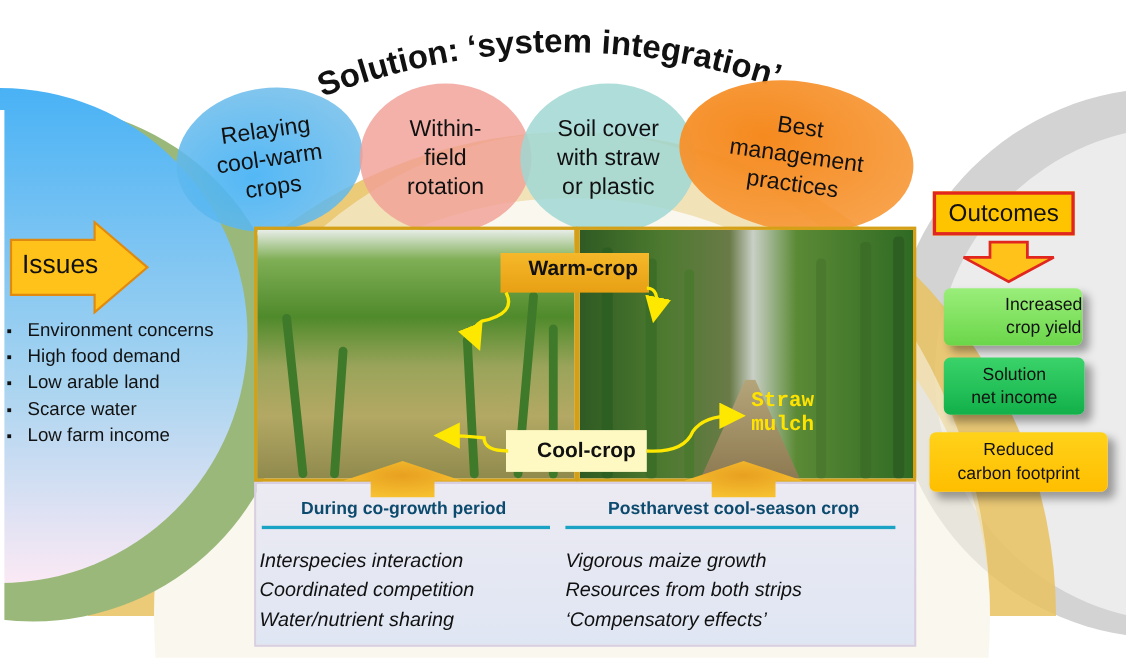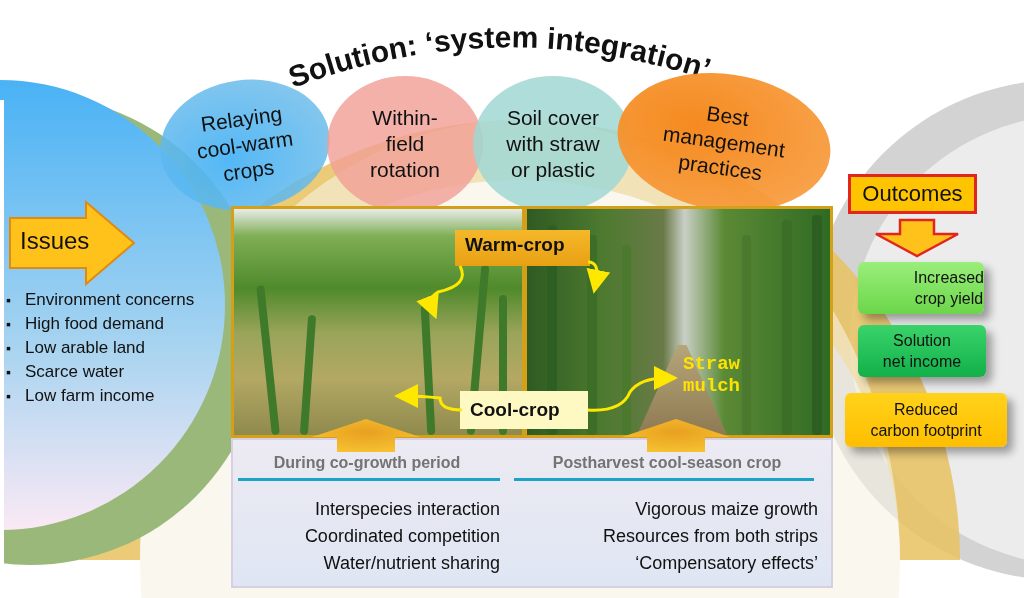--- a/index.html
+++ b/index.html
@@ -9,25 +9,25 @@
   .title-arc text { font-family:"Liberation Sans", sans-serif; font-weight:bold; font-size:30px; fill:#111; }
   .oval { position:absolute; border-radius:50%; display:flex; align-items:center; justify-content:center; text-align:center; font-size:21px; line-height:26px; color:#111; }
   .issues-arrow { position:absolute; left:8px; top:200px; width:128px; height:86px; }
   .issues-label { position:absolute; left:20px; top:227px; font-size:24px; color:#111; }
   .issues-list { position:absolute; left:6px; top:288px; margin:0; padding:0; list-style:none; font-size:17px; line-height:24px; color:#111; }
   .issues-list li::before { content:"\25AA"; display:inline-block; width:19px; font-size:14px; }
   .photo { position:absolute; top:206px; height:232px; border:3px solid #d4a017; box-sizing:border-box; overflow:hidden; }
   .photo-left { left:231px; width:294px; background:linear-gradient(180deg,#e8ede8 0%,#7fae55 12%,#4f8a2b 35%,#9aa45a 55%,#b3a864 75%,#8f8a4d 100%); }
   .photo-right { left:524px; width:309px; background:linear-gradient(90deg,#2f5a23 0%,#4d7a2f 25%,#6a7a48 45%,#c9cfc6 52%,#5b8a35 65%,#2f6a24 100%); }
   .stalk { position:absolute; bottom:0; width:8px; background:#3f7a2a; border-radius:4px; }
-  .label-box { position:absolute; font-weight:bold; font-size:19px; color:#111; padding:4px 10px; box-sizing:border-box; text-align:left; }
+  .label-box { position:absolute; font-weight:bold; font-size:19px; color:#111; padding:4px 10px; box-sizing:border-box; text-align:right; }
   .bottom-panel { position:absolute; left:231px; top:438px; width:602px; height:150px; background:linear-gradient(180deg,#eceaf2 0%,#dfe6f3 100%); border:2px solid #d9cfe2; box-sizing:border-box; }
-  .sub-head { position:absolute; font-weight:bold; font-size:16px; color:#737373; text-align:center; }
+  .sub-head { position:absolute; font-weight:bold; font-size:16px; color:#0c4a6e; text-align:center; }
   .sub-line { position:absolute; height:3px; background:#1aa3c4; }
-  .sub-text { position:absolute; font-size:18px; line-height:27px; color:#111; text-align:right; }
+  .sub-text { position:absolute; font-size:18px; line-height:27px; color:#111; text-align:left;font-style:italic; }
   .outcomes-title { position:absolute; left:848px; top:174px; width:129px; height:40px; background:#ffc400; border:3px solid #e0261f; box-sizing:border-box; font-size:22px; display:flex; align-items:center; justify-content:center; color:#111; }
   .outcome { position:absolute; border-radius:6px; display:flex; align-items:center; justify-content:center; text-align:center; font-size:16px; line-height:21px; color:#111; box-shadow:6px 6px 8px rgba(0,0,0,0.35); }
 </style>
 </head>
 <body>
 
 <svg class="bg" width="1024" height="598">
 
   <circle cx="1060" cy="330" r="250" fill="#d3d3d3"></circle>
   <circle cx="1075" cy="340" r="225" fill="#ececec"></circle>

